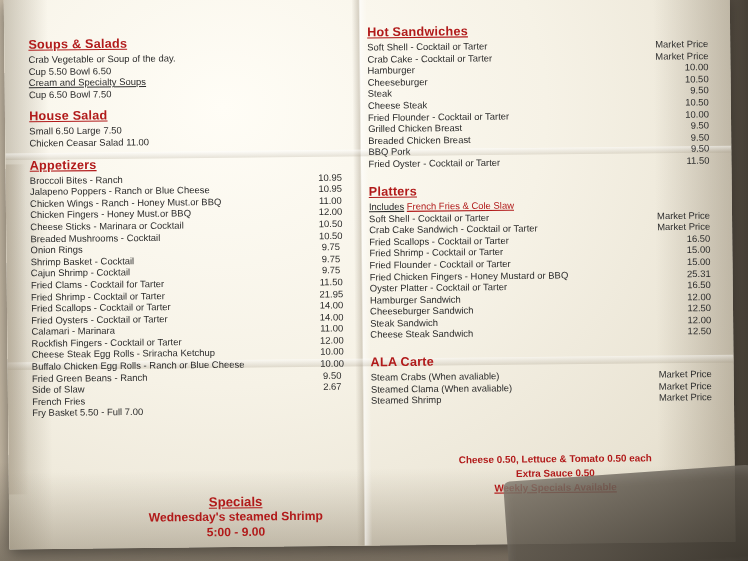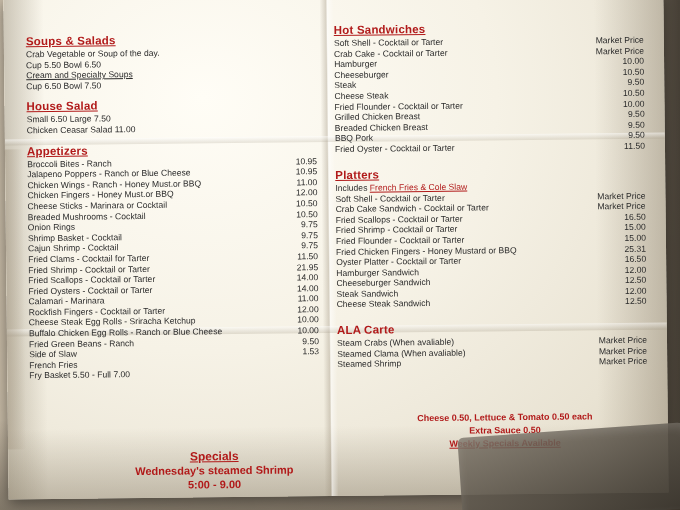--- a/index.html
+++ b/index.html
@@ -122,25 +122,25 @@
   .plain {
     font-size: 8.6px;
     line-height: 10.6px;
     color: #2b2b2b;
   }
   .incl {
     font-size: 8.6px;
     line-height: 11px;
     color: #2b2b2b;
   }
-  .incl .lbl { color: #2b2b2b; }
+  .incl .lbl { color: #2b2b2b; text-decoration: underline; }
   .incl .red { color: #b11a1a; text-decoration: underline; }
 
   
-  .appet-row .pr { min-width: 34px; text-align: right; }
+  .appet-row .pr { min-width: 34px; text-align: center; }
 
   
   .specials {
     position: absolute;
     left: 96px;
     top: 452px;
     width: 220px;
     text-align: center;
     color: #b11a1a;
   }
@@ -299,21 +299,21 @@
           <div class="row appet-row">
               <span class="nm">Buffalo Chicken Egg Rolls - Ranch or Blue Cheese</span>
               <span class="pr">10.00</span>
             </div>
           <div class="row appet-row">
               <span class="nm">Fried Green Beans - Ranch</span>
               <span class="pr">9.50</span>
             </div>
           <div class="row appet-row">
               <span class="nm">Side of Slaw</span>
-              <span class="pr">1.53</span>
+              <span class="pr">2.67</span>
             </div>
           <div class="row appet-row">
               <span class="nm">French Fries</span>
               <span class="pr"></span>
             </div>
           <div class="row appet-row">
               <span class="nm">Fry Basket 5.50      -      Full 7.00</span>
               <span class="pr"></span>
             </div>
         </div>

